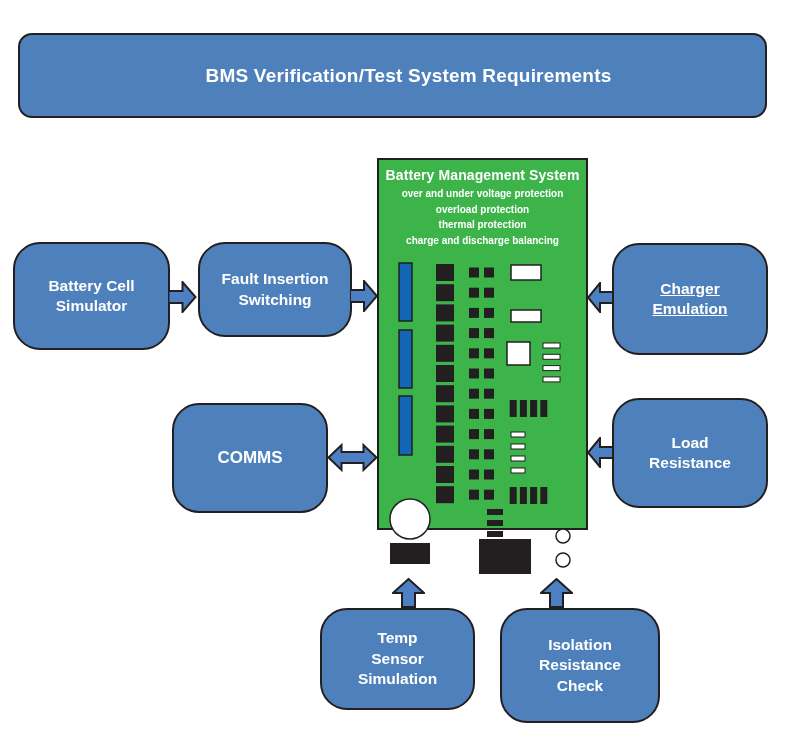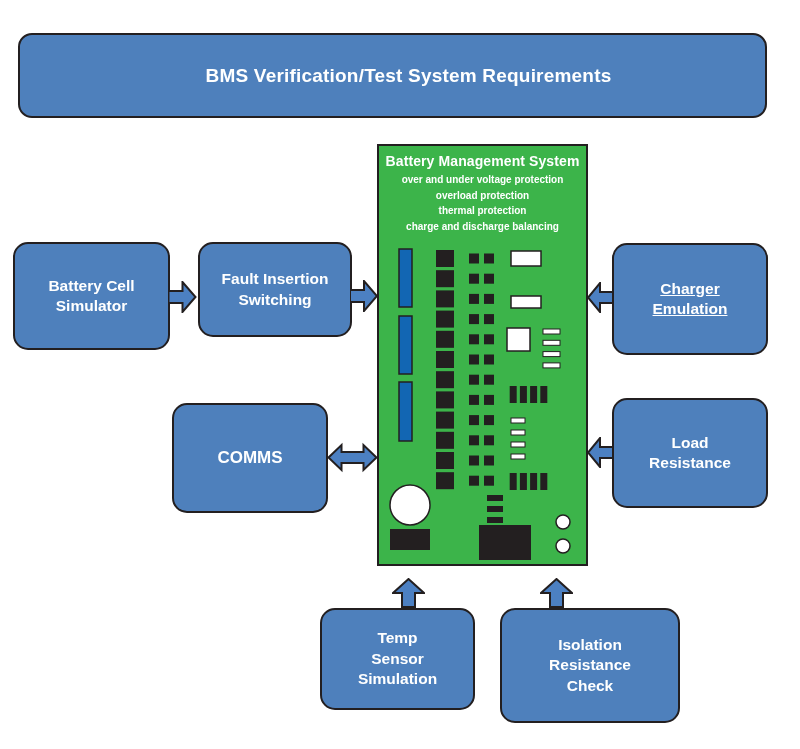--- a/index.html
+++ b/index.html
@@ -9,33 +9,33 @@
     overflow:hidden;
   }
   .banner{
     position:absolute;left:18px;top:33px;width:749px;height:85px;
     background:var(--block-blue);border:2px solid var(--outline);border-radius:14px;
     display:flex;align-items:center;justify-content:center;
     font-size:19px;letter-spacing:.2px;box-sizing:border-box;padding-left:32px;
   }
   .block{
     position:absolute;background:var(--block-blue);
-    border:2px solid var(--outline);border-radius:15px;box-sizing:border-box;
+    border:2px solid var(--outline);border-radius:27px;box-sizing:border-box;
     display:flex;align-items:center;justify-content:center;text-align:center;
     font-size:15.5px;line-height:1.32;white-space:pre-line;
   }
   #blk-battery{left:13px;top:242px;width:157px;height:108px;}
   #blk-fault{left:198px;top:242px;width:154px;height:95px;}
   #blk-comms{left:172px;top:403px;width:156px;height:110px;font-size:17px;}
   #blk-charger{left:612px;top:243px;width:156px;height:112px;text-decoration:underline;}
   #blk-load{left:612px;top:398px;width:156px;height:110px;}
   #blk-temp{left:320px;top:608px;width:155px;height:102px;}
-  #blk-isolation{left:500px;top:608px;width:180px;height:115px;}
+  #blk-isolation{left:500px;top:608px;width:160px;height:115px;}
   .bms-box{
-    position:absolute;left:377px;top:144px;width:211px;height:422px;
+    position:absolute;left:377px;top:158px;width:211px;height:372px;
     background:var(--board-green);border:2px solid var(--outline);box-sizing:border-box;
   }
   .bms-title{
     position:relative;z-index:2;text-align:center;margin-top:7px;
     font-size:14px;letter-spacing:.1px;
   }
   .bms-features{
     position:relative;z-index:2;text-align:center;margin-top:3px;
     font-size:10px;line-height:1.55;
   }

